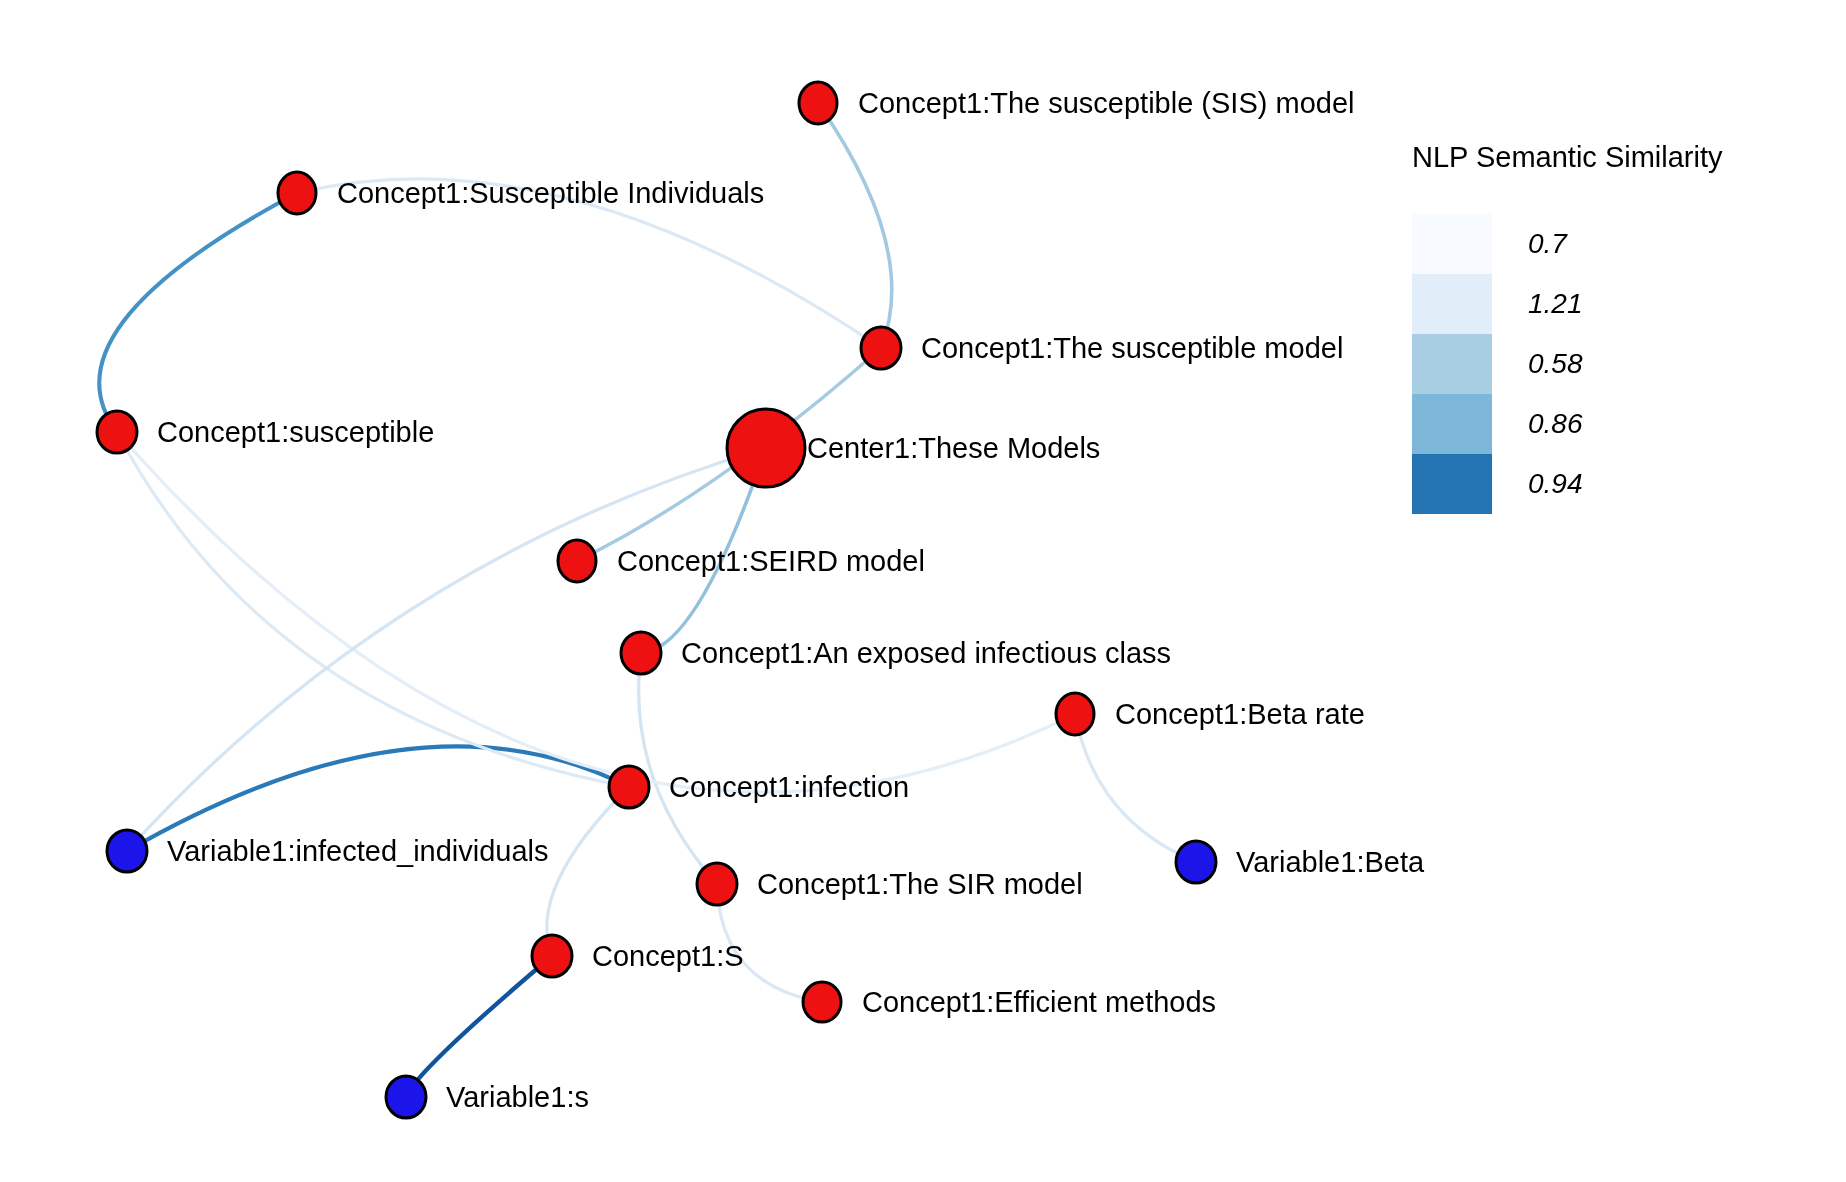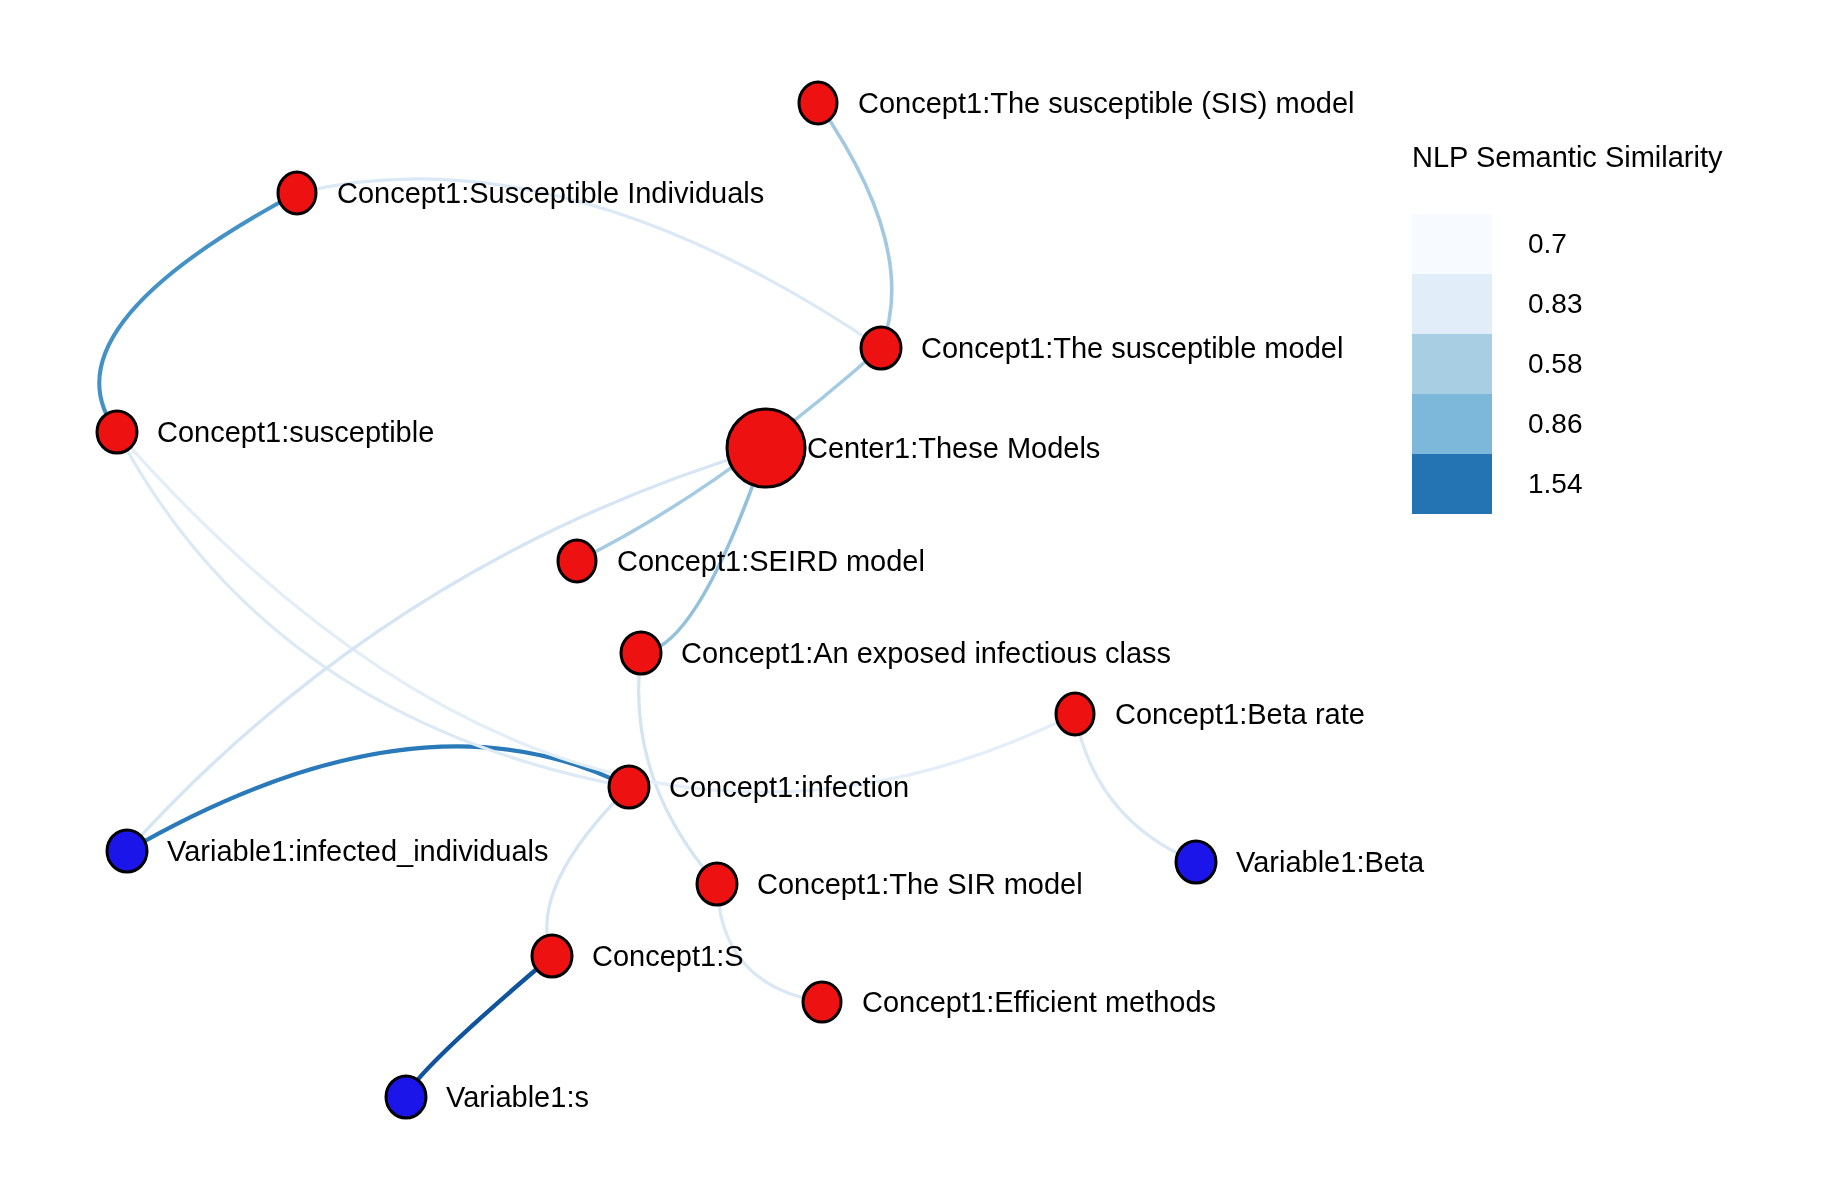--- a/index.html
+++ b/index.html
@@ -34,20 +34,21 @@
     font-size: 29px;
     line-height: 34px;
     white-space: nowrap;
     margin-bottom: 40px;
     color: #000000;
   }
   .legend-row {
     display: flex;
     align-items: center;
     height: 60px;
+    font-style: italic;
   }
   .legend-swatch {
     width: 80px;
     height: 60px;
     flex: 0 0 80px;
   }
   .legend-label {
     margin-left: 36px;
     font-size: 28px;
     color: #000000;
@@ -107,29 +108,29 @@
 
   <div class="legend">
     <div class="legend-title">NLP Semantic Similarity</div>
     <div>
         <div class="legend-row">
           <div class="legend-swatch" style="background: rgb(247, 251, 255);"></div>
           <span class="legend-label">0.7</span>
         </div>
         <div class="legend-row">
           <div class="legend-swatch" style="background: rgb(225, 237, 248);"></div>
-          <span class="legend-label">0.83</span>
+          <span class="legend-label">1.21</span>
         </div>
         <div class="legend-row">
           <div class="legend-swatch" style="background: rgb(168, 206, 228);"></div>
           <span class="legend-label">0.58</span>
         </div>
         <div class="legend-row">
           <div class="legend-swatch" style="background: rgb(125, 184, 218);"></div>
           <span class="legend-label">0.86</span>
         </div>
         <div class="legend-row">
           <div class="legend-swatch" style="background: rgb(36, 116, 180);"></div>
-          <span class="legend-label">1.54</span>
+          <span class="legend-label">0.94</span>
         </div>
       </div>
   </div>
 </div>
 
 </body></html>

